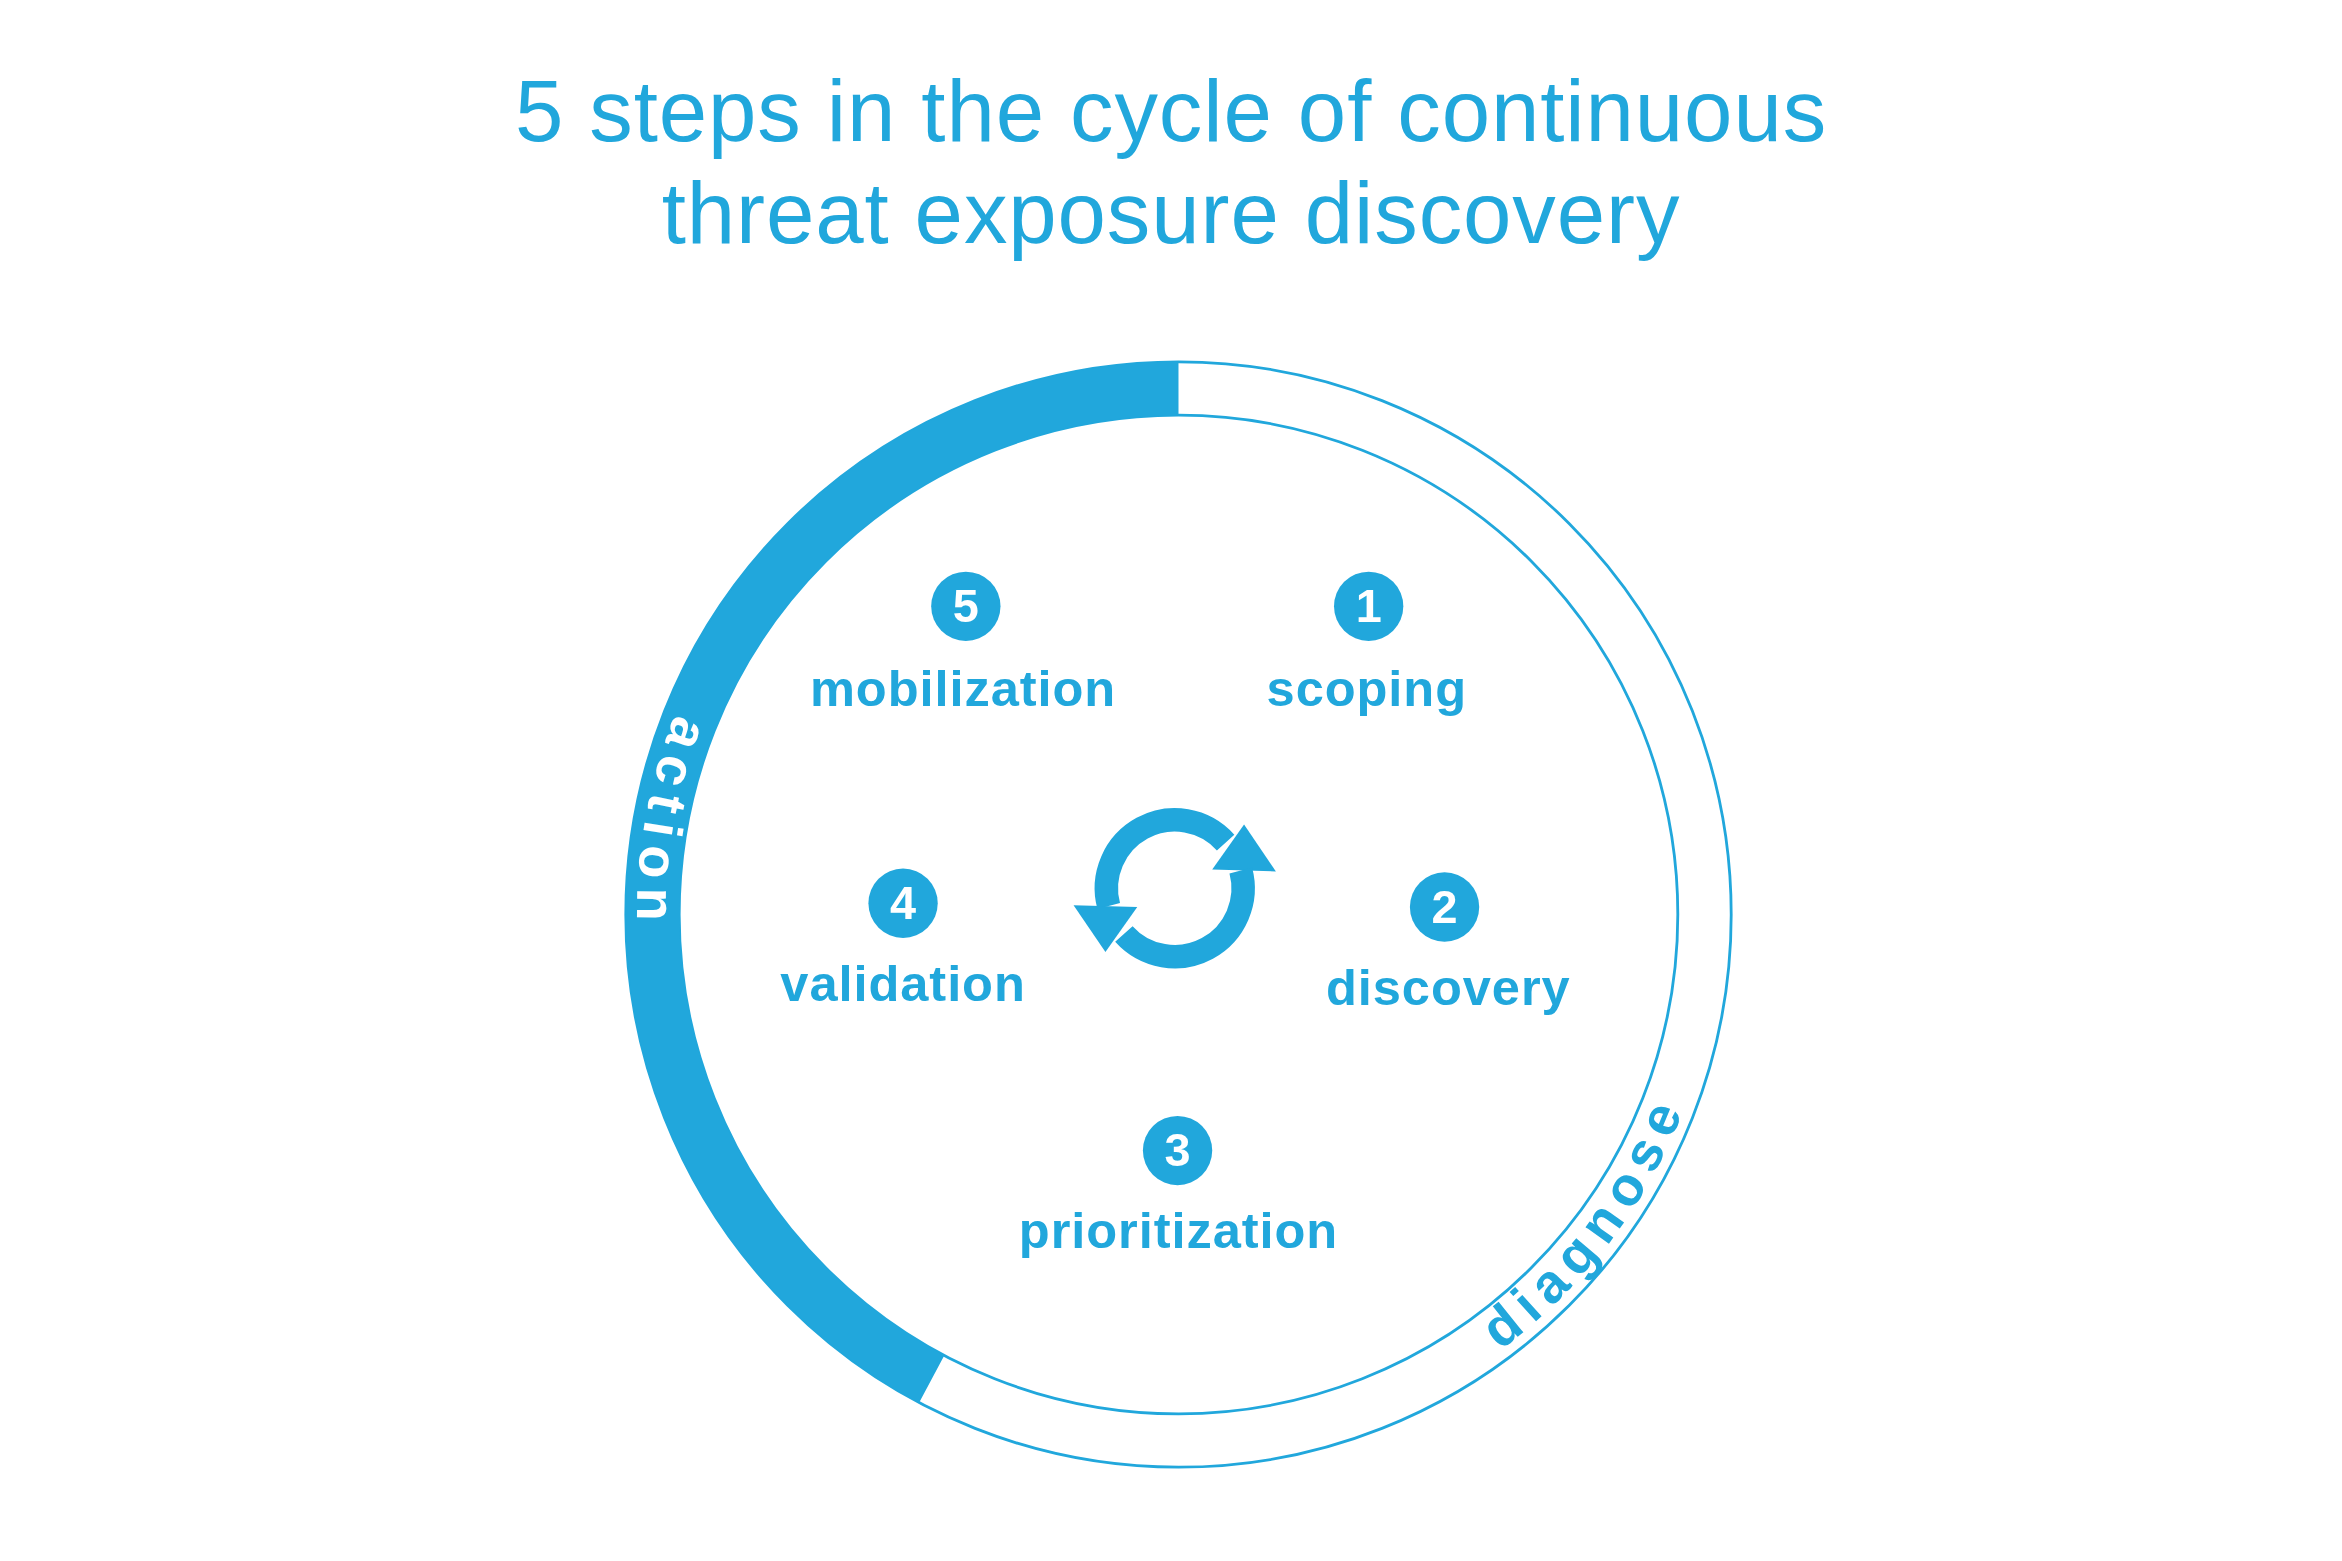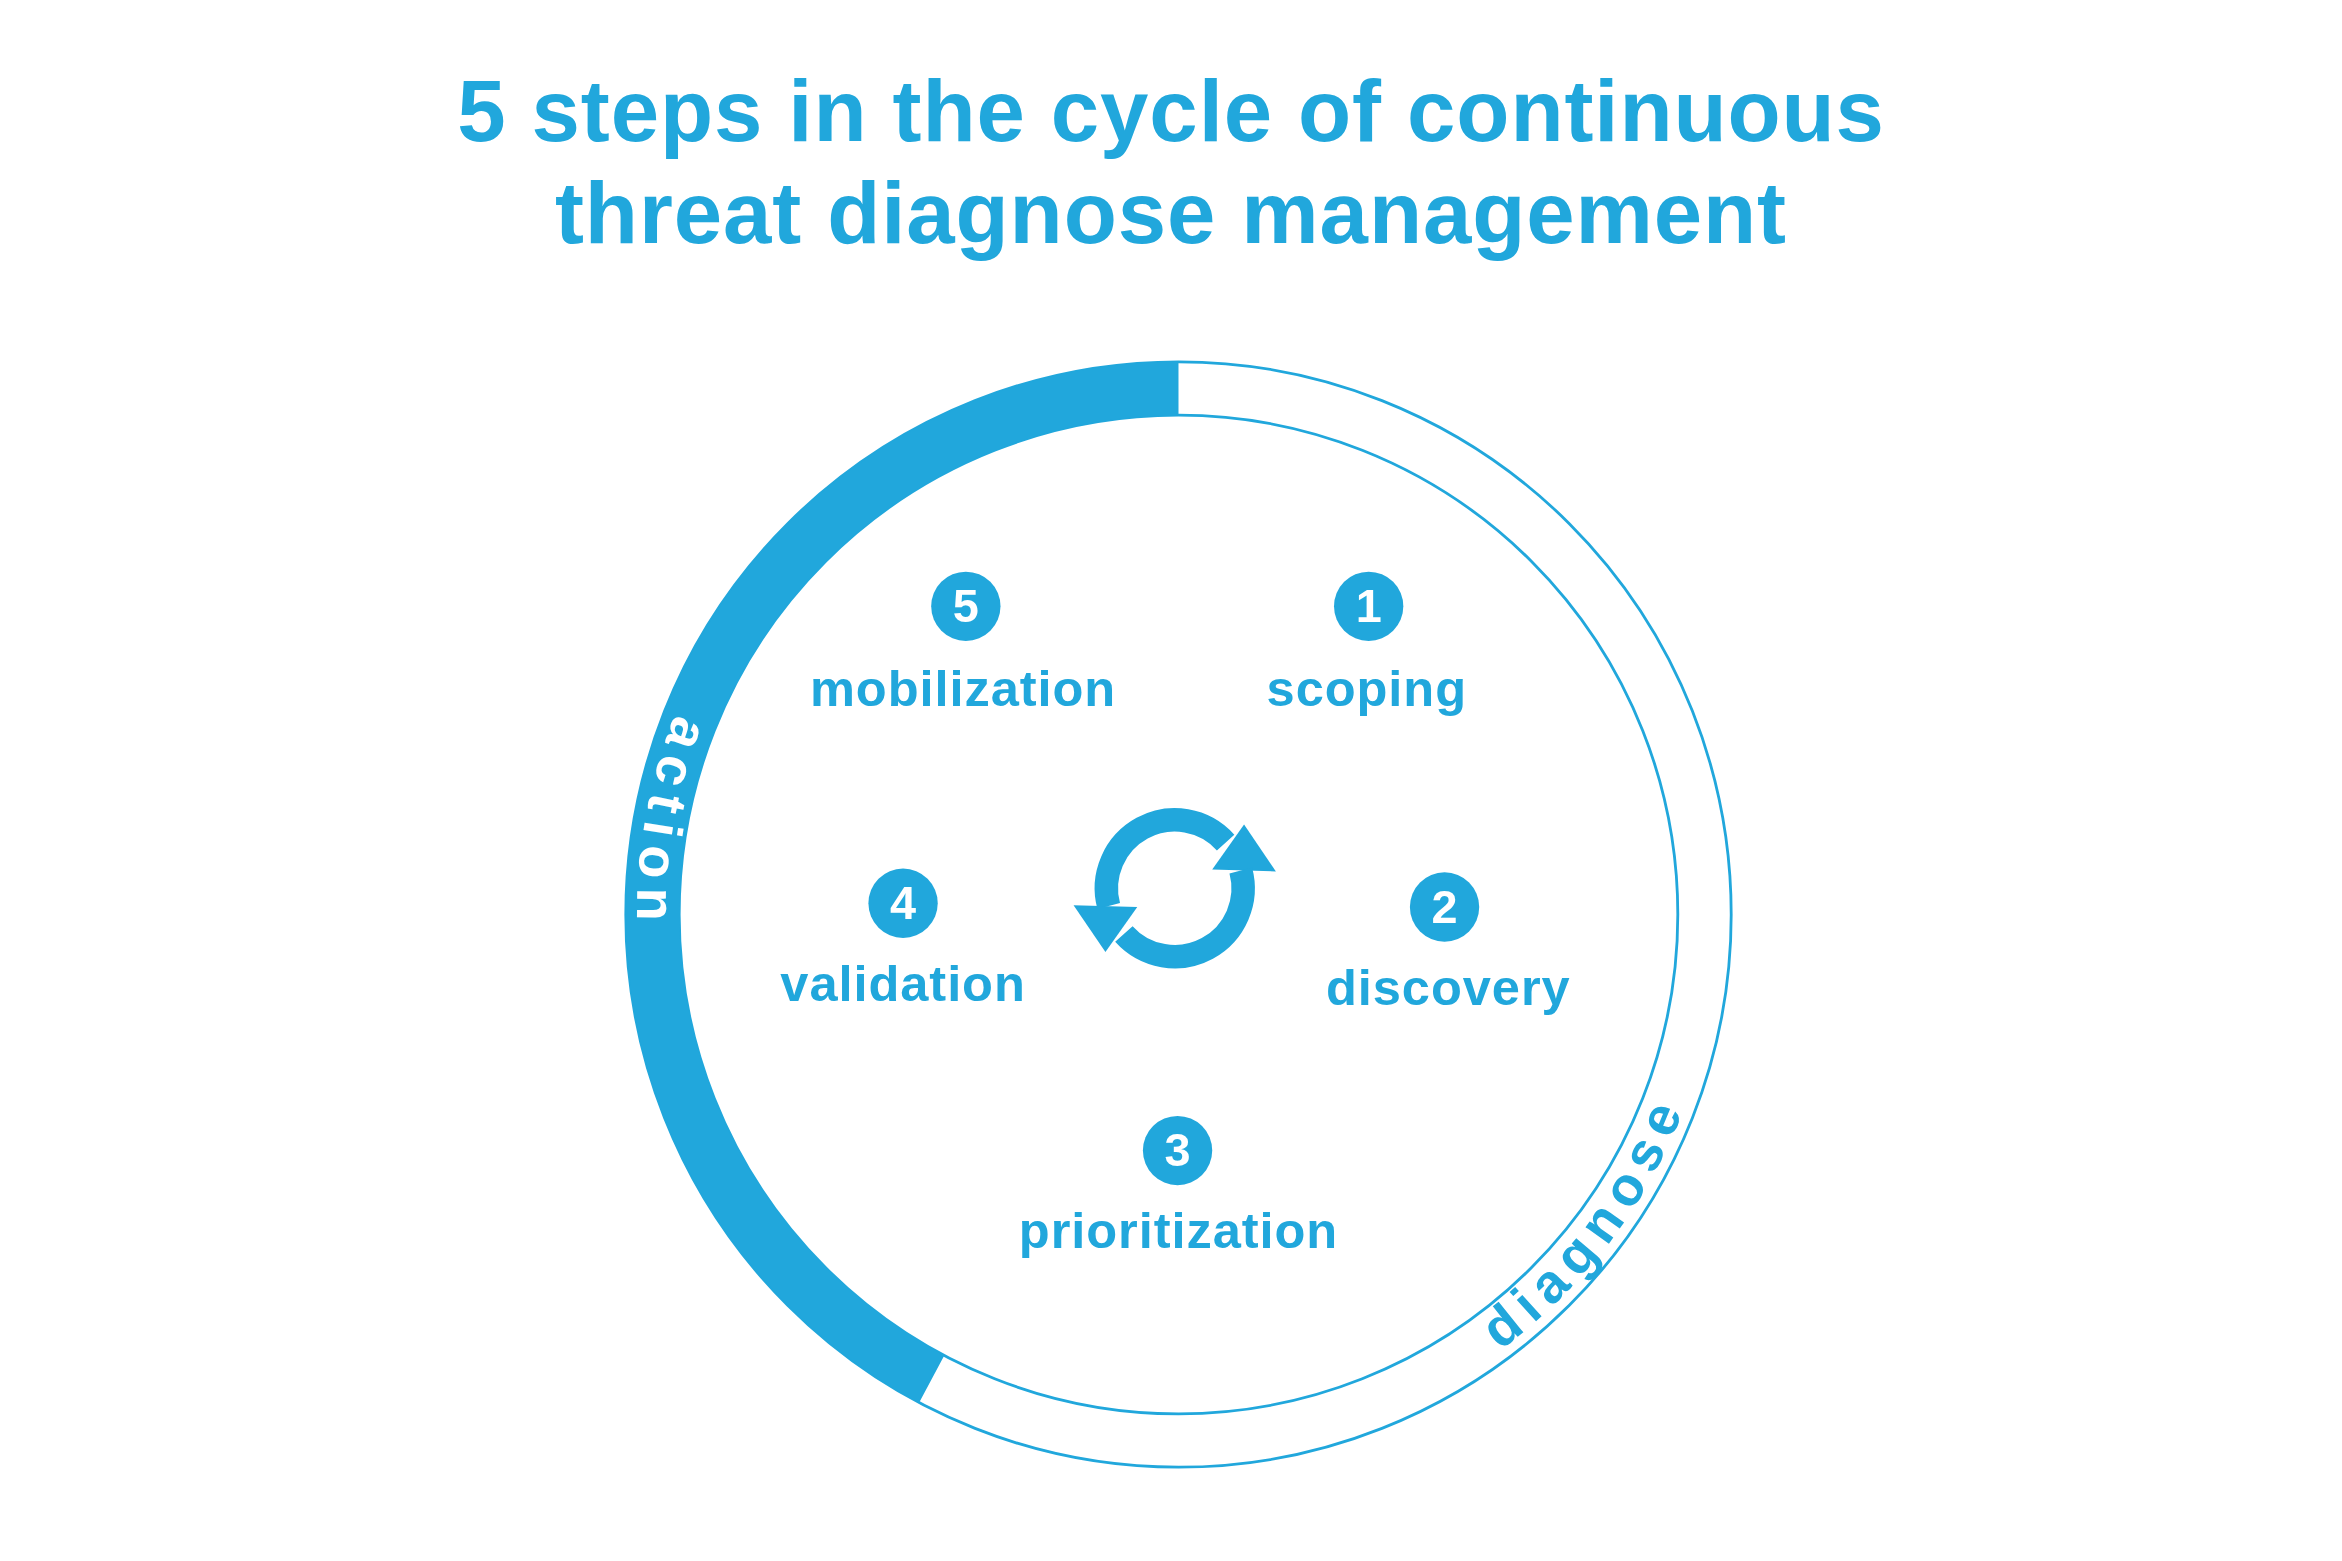--- a/index.html
+++ b/index.html
@@ -3,21 +3,21 @@
 <meta charset="utf-8">
 <title>CTEM Cycle Infographic</title>
 <style>
   html,body{margin:0;padding:0;background:#ffffff;}
   body{width:2342px;height:1562px;position:relative;overflow:hidden;
        font-family:"Liberation Sans", sans-serif;}
   .stage{position:absolute;inset:0;}
   .title{
     position:absolute;left:0;right:0;top:60px;margin:0;
     text-align:center;color:#21A7DC;
-    font-size:87px;line-height:1.17;font-weight:700;letter-spacing:0.9px;
+    font-size:87px;line-height:1.17;font-weight:400;letter-spacing:0.9px;
   }
   svg.diagram{position:absolute;left:0;top:0;width:2342px;height:1562px;}
   .accent-stroke{stroke:#21A7DC;fill:none;}
   .thin{stroke-width:3;}
   .thick-arc{stroke-width:57;stroke-linecap:butt;}
   .icon-arc{stroke-width:25;stroke-linecap:butt;}
   .accent-fill{fill:#21A7DC;}
   .white-fill{fill:#ffffff;}
   .step-number{font-size:50px;font-weight:700;text-anchor:middle;}
   .step-label{font-size:54px;font-weight:700;text-anchor:middle;letter-spacing:1px;}
@@ -25,21 +25,21 @@
   .ring-word-action{letter-spacing:11px;}
   .ring-word-diagnose{letter-spacing:10px;}
 </style>
 </head>
 <body>
 
 <div class="stage">
 
   <h1 class="title">
     <span>5 steps in the cycle of continuous</span><br>
-    <span>threat diagnose management</span>
+    <span>threat exposure discovery</span>
   </h1>
 
   <svg class="diagram" viewBox="0 0 2500 1667">
     <defs>
       <path id="actionPath" d="M 969 475.4 A 578 578 0 0 0 815.2 1347.6"></path>
       <path id="diagnosePath" d="M 1338.4 1548.4 A 578 578 0 0 0 1830.4 895.6"></path>
     </defs>
 
     <circle cx="1258" cy="976" r="590" class="accent-stroke thin"></circle>
     <circle cx="1258" cy="976" r="533" class="accent-stroke thin"></circle>

